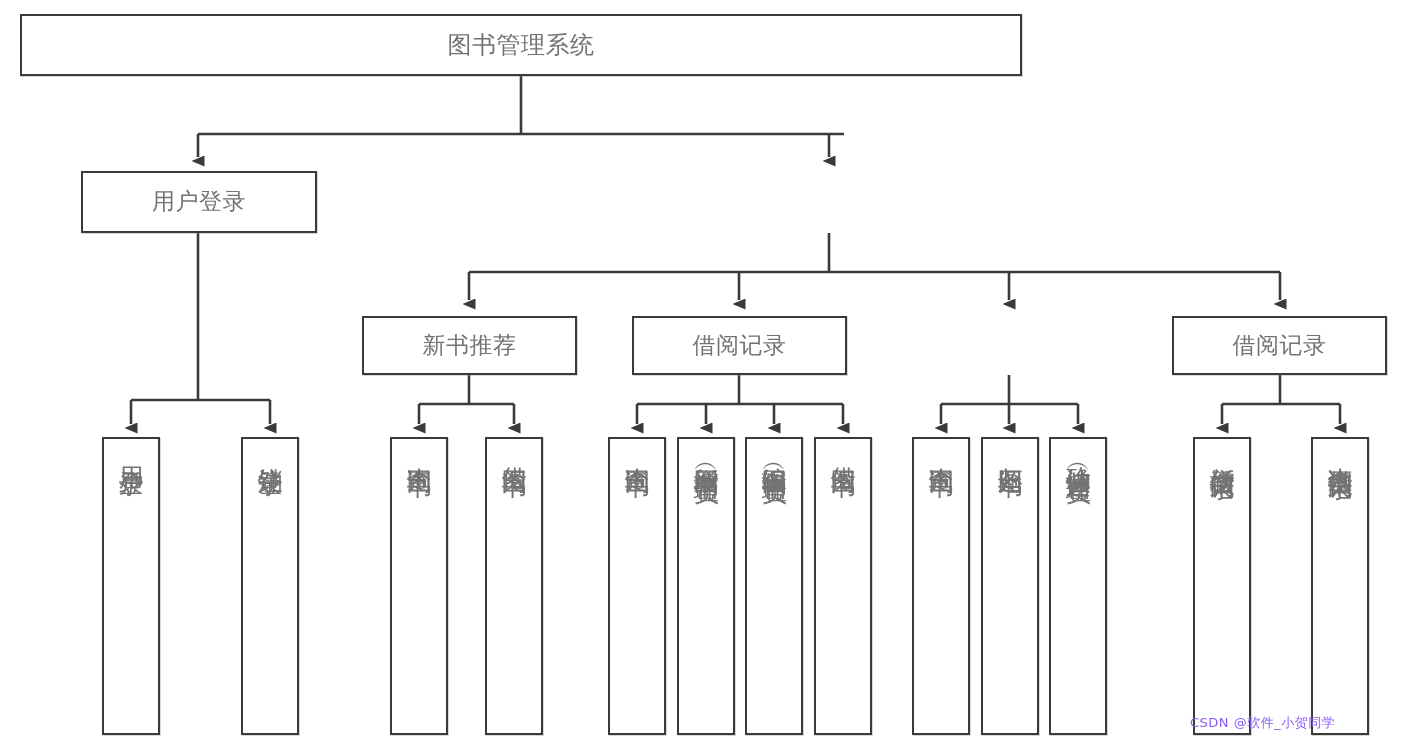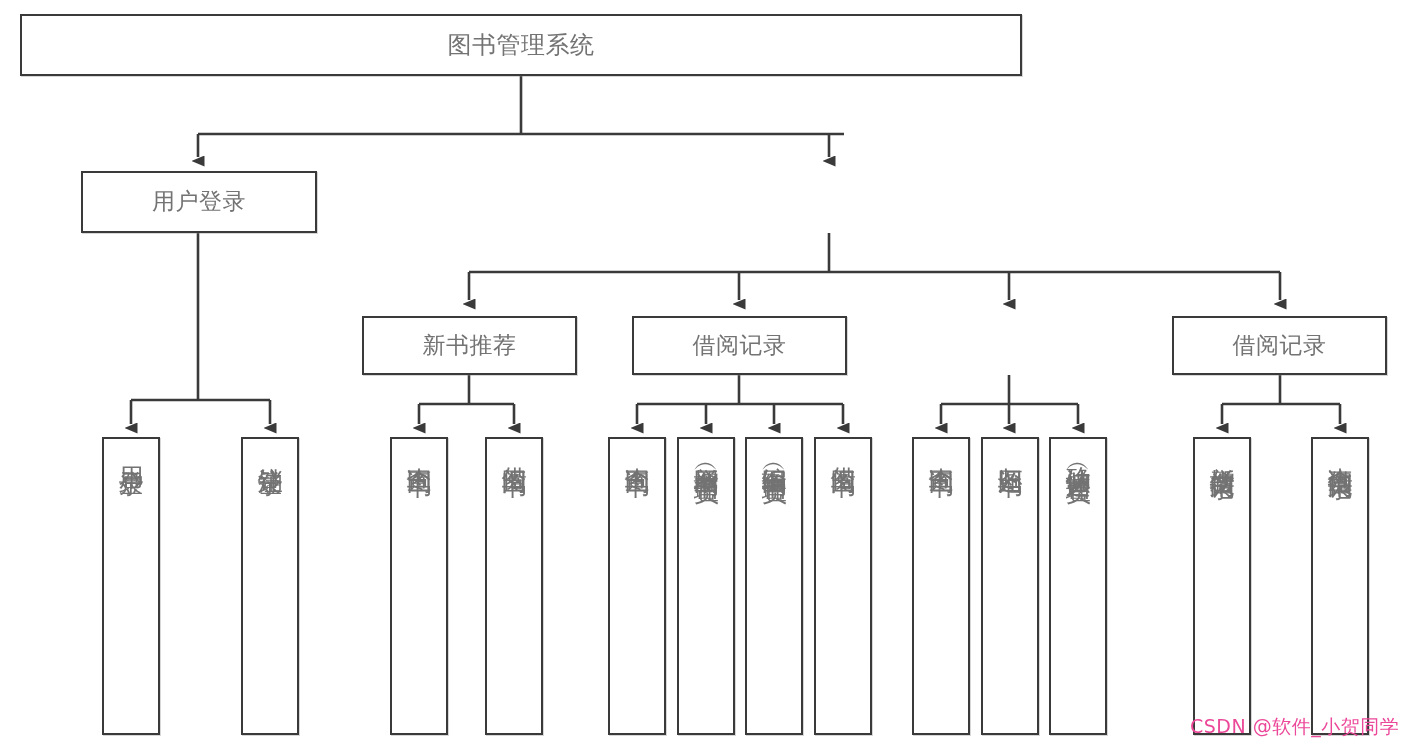--- a/index.html
+++ b/index.html
@@ -61,22 +61,22 @@
     writing-mode: vertical-rl;
     text-orientation: upright;
     font-size: 25px;
     line-height: 1.02;
     letter-spacing: 2px;
   }
   .watermark {
     position: absolute;
     left: 1190px;
     top: 714px;
-    font-size: 19px;
-    color: #ec4899;
+    font-size: 13px;
+    color: #8b5cf6;
     white-space: nowrap;
     letter-spacing: 0.5px;
     font-family: "DejaVu Sans", "Liberation Sans", sans-serif;
   }
 </style>
 </head>
 <body>
 
 <div id="diagram-root">
 

